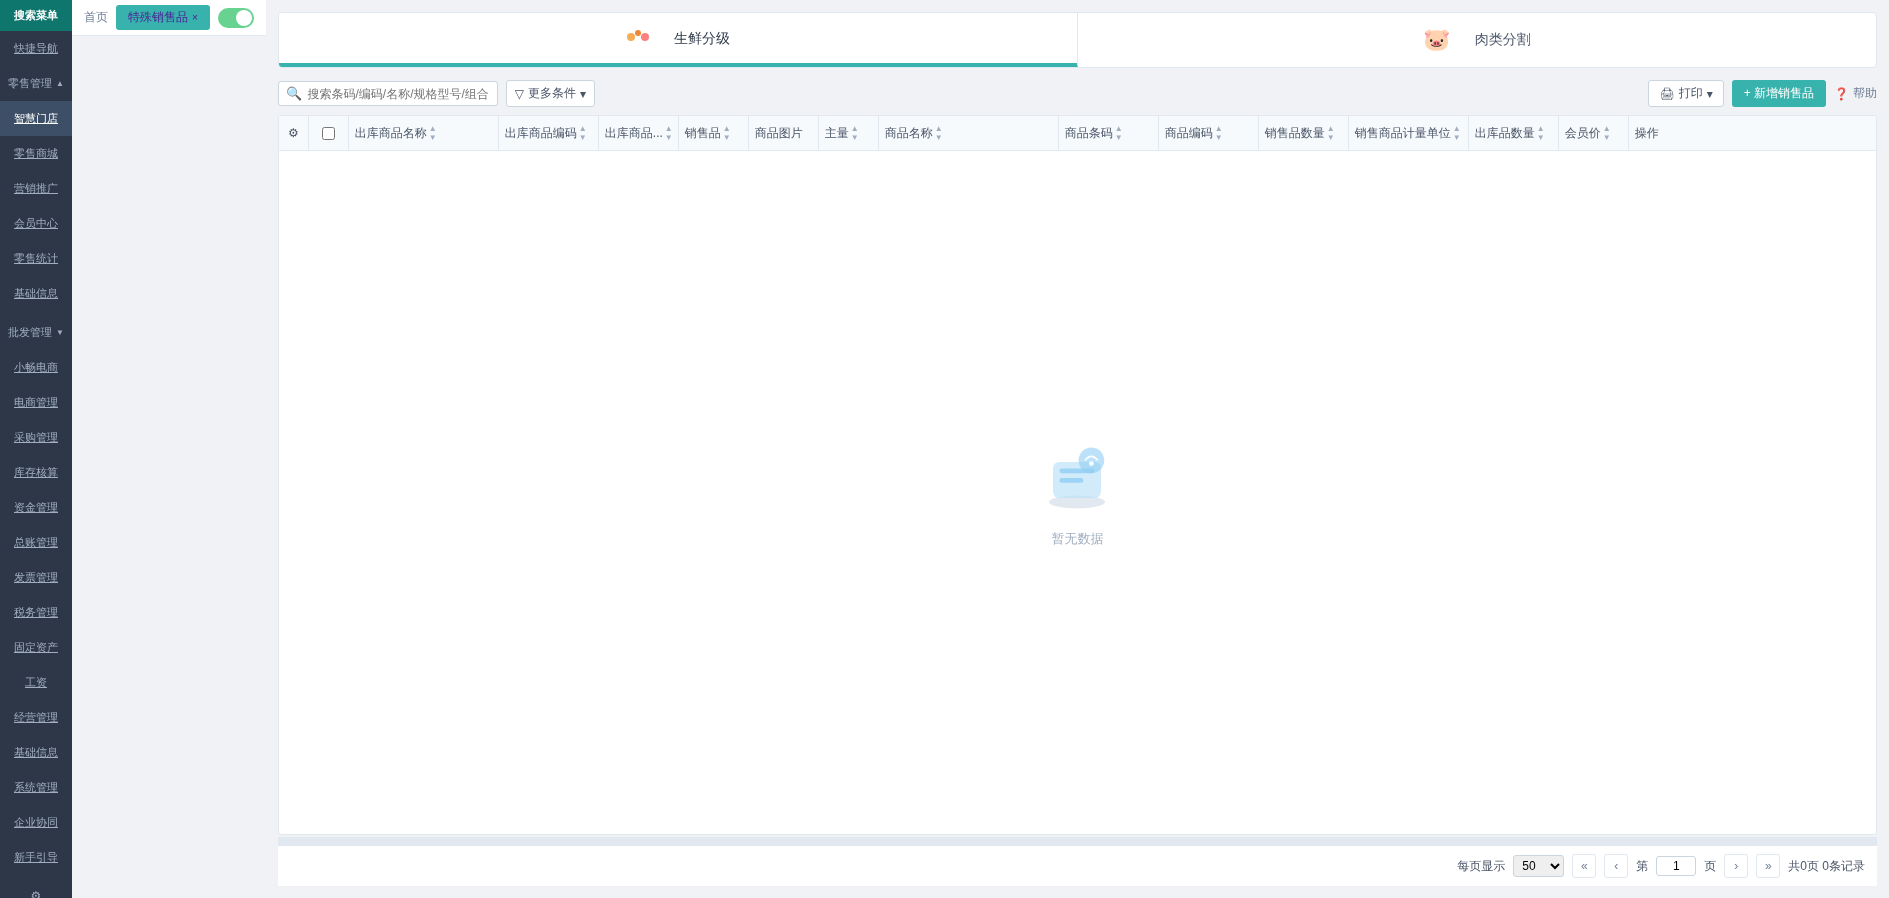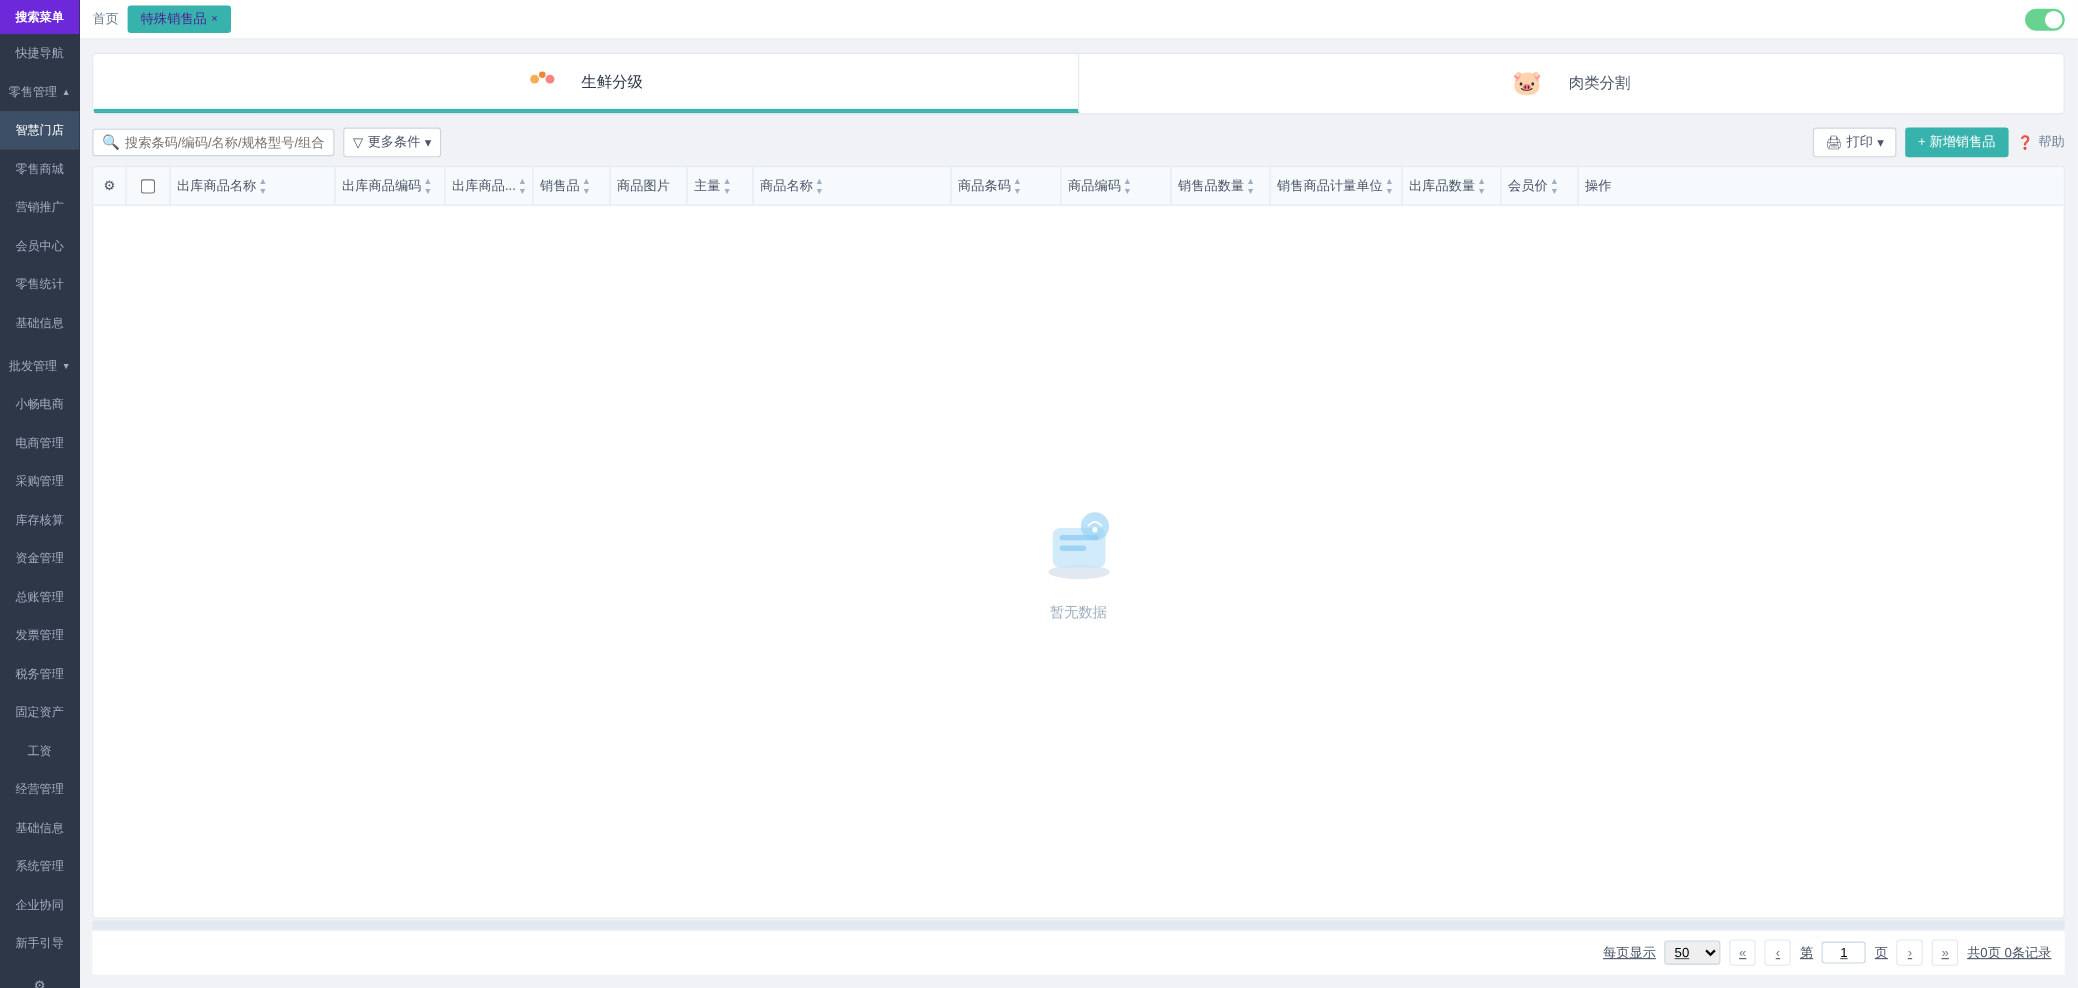--- a/index.html
+++ b/index.html
@@ -11,21 +11,21 @@
       background: #2d3748;
       color: #cbd5e0;
       display: flex;
       flex-direction: column;
       flex-shrink: 0;
       height: 100%;
       overflow-y: auto;
     }
     .sidebar::-webkit-scrollbar { width: 0; }
     .sidebar-logo {
-      background: #6d28d9;
+      background: #0f766e;
       padding: 8px 4px;
       text-align: center;
       color: #fff;
       font-size: 11px;
       font-weight: bold;
       height: 36px;
       display: flex;
       align-items: center;
       justify-content: center;
     }
@@ -33,20 +33,21 @@
       display: flex;
       align-items: center;
       justify-content: center;
       padding: 10px 4px;
       cursor: pointer;
       font-size: 11px;
       color: #a0aec0;
       text-align: center;
       flex-direction: column;
       gap: 2px;
+      text-decoration: underline;
     }
     .sidebar-item.active { background: #3d4f66; color: #fff; }
     .sidebar-section-header {
       display: flex;
       align-items: center;
       justify-content: space-between;
       padding: 10px 8px;
       cursor: pointer;
       font-size: 11px;
       color: #a0aec0;
@@ -66,21 +67,21 @@
       justify-content: center;
       color: #a0aec0;
       cursor: pointer;
       padding: 6px;
     }
 
     
     .main {
       flex: 1;
       display: flex;
-      flex-direction: column;
+      flex-direction: row;
       overflow: hidden;
     }
 
     
     .header {
       background: #fff;
       border-bottom: 1px solid #e2e8f0;
       display: flex;
       align-items: center;
       padding: 0 12px;
@@ -315,21 +316,20 @@
     .pagination {
       background: #fff;
       border-top: 1px solid #e2e8f0;
       display: flex;
       align-items: center;
       justify-content: flex-end;
       padding: 8px 12px;
       gap: 8px;
       font-size: 12px;
       color: #4a5568;
-      text-decoration: underline;
     }
     .pagination select {
       border: 1px solid #cbd5e0;
       border-radius: 3px;
       padding: 2px 4px;
       font-size: 12px;
     }
     .pagination-btn {
       width: 24px;
       height: 24px;

